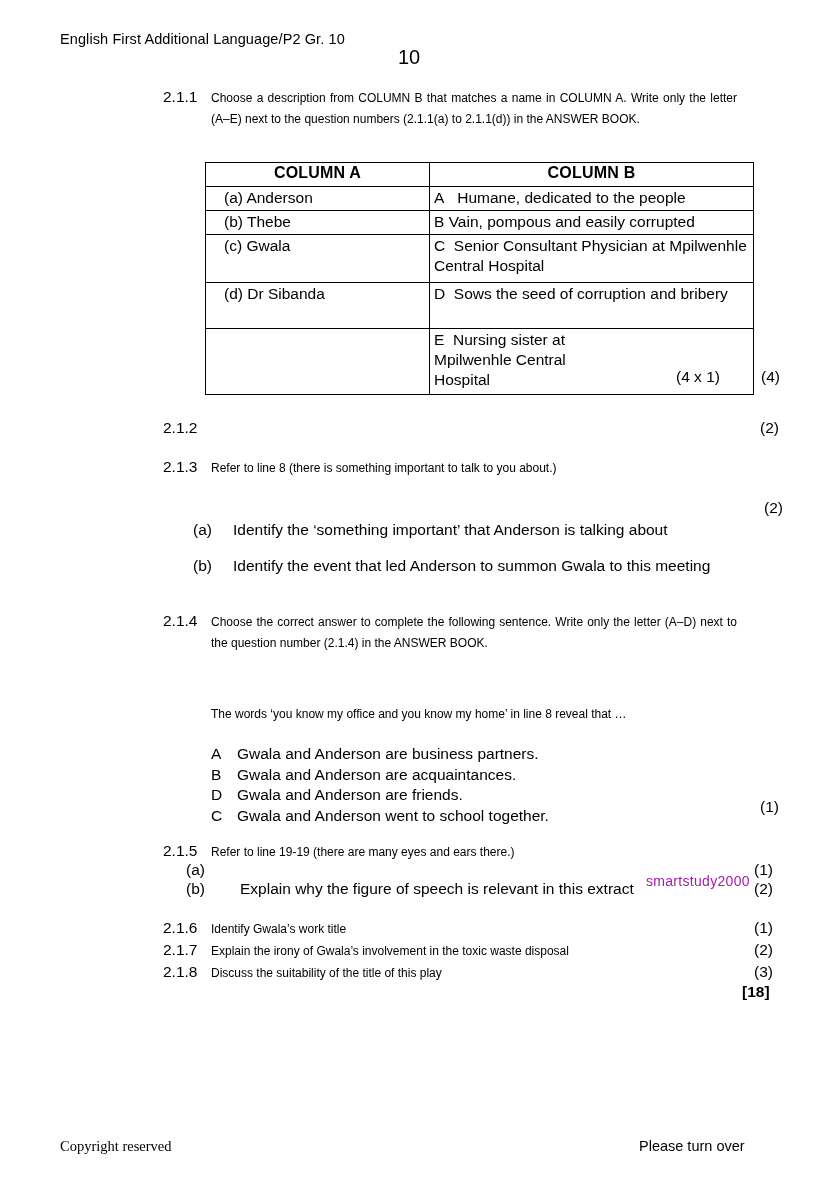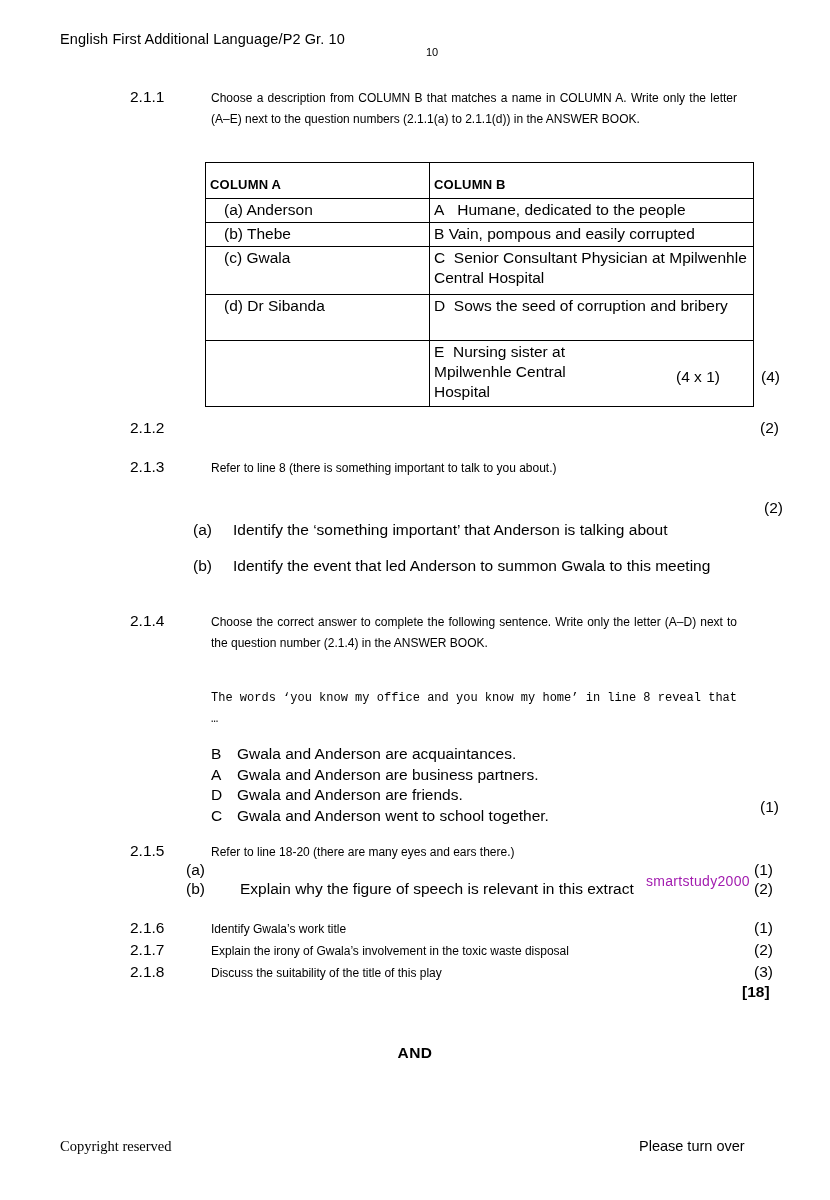--- a/index.html
+++ b/index.html
@@ -27,29 +27,29 @@
     left: 60px;
     top: 31px;
     font-size: 14.5px;
     letter-spacing: 0.1px;
     white-space: nowrap;
   }
   .hdr-pageno {
     position: absolute;
     left: 398px;
     top: 46px;
-    font-size: 11px;
-    margin-left: 28px;
+    font-size: 20px;
   }
 
   
   .q-num {
     position: absolute;
     font-size: 15.5px;
     white-space: nowrap;
+    margin-left: 33px;
   }
   .q-body {
     position: absolute;
     font-size: 12px;
     line-height: 21px;
   }
   .q-body.justify {
     text-align: justify;
     text-align-last: left;
   }
@@ -72,25 +72,25 @@
   .match-table td, .match-table th {
     border: 1.6px solid #000;
     vertical-align: top;
     padding: 1px 4px 2px 4px;
     line-height: 20px;
     font-weight: normal;
   }
   .match-table .col-a { width: 215px; }
   .match-table .col-b { width: 315px; }
   .match-table thead th {
-    text-align: left;
+    text-align: center;
     font-weight: bold;
-    font-size: 13px;
+    font-size: 16px;
     letter-spacing: 0.2px;
-    padding-top: 12px;
+    padding-top: 0;
     padding-bottom: 3px;
   }
   .cell-a {
     padding-left: 18px !important;
   }
   .cell-b-letter {
     display: inline-block;
     min-width: 9px;
   }
   .r-tall1 td { height: 44px; }
@@ -211,32 +211,32 @@
   <div class="marks" style="left:764px; top:499px;">(2)</div>
 
   <div class="sub-label" style="left:193px; top:521px;">(a)</div>
   <div class="sub-text" style="left:233px; top:521px; width:560px;">Identify the ‘something important’ that Anderson is talking about</div>
 
   <div class="sub-label" style="left:193px; top:557px;">(b)</div>
   <div class="sub-text" style="left:233px; top:557px; width:570px;">Identify the event that led Anderson to summon Gwala to this meeting</div>
 
   <div class="q-num" style="left:130px; top:612px;">2.1.4</div>
   <div class="q-body justify" style="left:211px; top:612px; width:526px;">Choose the correct answer to complete the following sentence. Write only the letter (A–D) next to  the  question number (2.1.4) in the ANSWER BOOK.</div>
-  <div class="q-body justify" style="left:211px; top:688px; width:526px;font-family:Liberation Mono, monospace;">The words ‘you know my office and you know my home’ in line 8 reveal that …</div>
+  <div class="q-body justify" style="left:211px; top:704px; width:526px;">The words ‘you know my office and you know my home’ in line 8 reveal that …</div>
 
   <div class="opt-list" style="left:211px; top:744px;">
+    <div class="opt-row"><span class="opt-letter">A</span><span>Gwala and Anderson are business partners.</span></div>
     <div class="opt-row"><span class="opt-letter">B</span><span>Gwala and Anderson are acquaintances.</span></div>
-    <div class="opt-row"><span class="opt-letter">A</span><span>Gwala and Anderson are business partners.</span></div>
     <div class="opt-row"><span class="opt-letter">D</span><span>Gwala and Anderson are friends.</span></div>
     <div class="opt-row"><span class="opt-letter">C</span><span>Gwala and Anderson went to school together.</span></div>
   </div>
   <div class="marks" style="left:760px; top:798px;">(1)</div>
 
   <div class="q-num" style="left:130px; top:842px;">2.1.5</div>
-  <div class="q-body" style="left:211px; top:842px; width:560px;">Refer to line 18-20 (there are many eyes and ears there.)</div>
+  <div class="q-body" style="left:211px; top:842px; width:560px;">Refer to line 19-19 (there are many eyes and ears there.)</div>
 
   <div class="sub-label" style="left:186px; top:861px;">(a)</div>
   <div class="marks" style="left:754px; top:861px;">(1)</div>
 
   <div class="sub-label" style="left:186px; top:880px;">(b)</div>
   <div class="sub-text" style="left:240px; top:880px;">Explain why the figure of speech is relevant in this extract</div>
   <div class="marks" style="left:754px; top:880px;">(2)</div>
 
   <div class="watermark">smartstudy2000</div>
 
@@ -247,18 +247,17 @@
   <div class="q-num" style="left:130px; top:941px;">2.1.7</div>
   <div class="q-body" style="left:211px; top:941px;">Explain the irony of Gwala’s involvement in the toxic waste disposal</div>
   <div class="marks" style="left:754px; top:941px;">(2)</div>
 
   <div class="q-num" style="left:130px; top:963px;">2.1.8</div>
   <div class="q-body" style="left:211px; top:963px;">Discuss the suitability of the title of this play</div>
   <div class="marks" style="left:754px; top:963px;">(3)</div>
 
   <div class="marks" style="left:742px; top:983px; font-weight:bold;">[18]</div>
 
-  <div class="and-word">AND</div>
 
   <div class="foot-left">Copyright reserved</div>
   <div class="foot-right">Please turn over</div>
 
 </div>
 
 </body></html>

